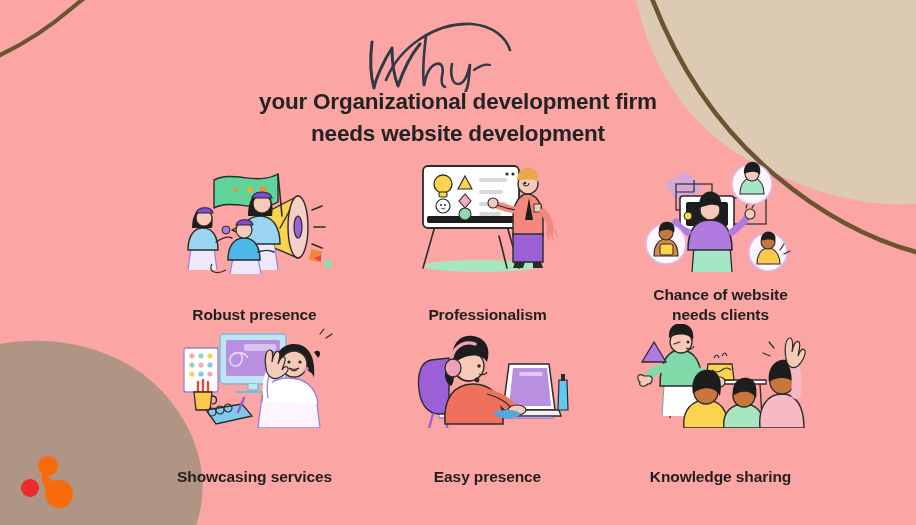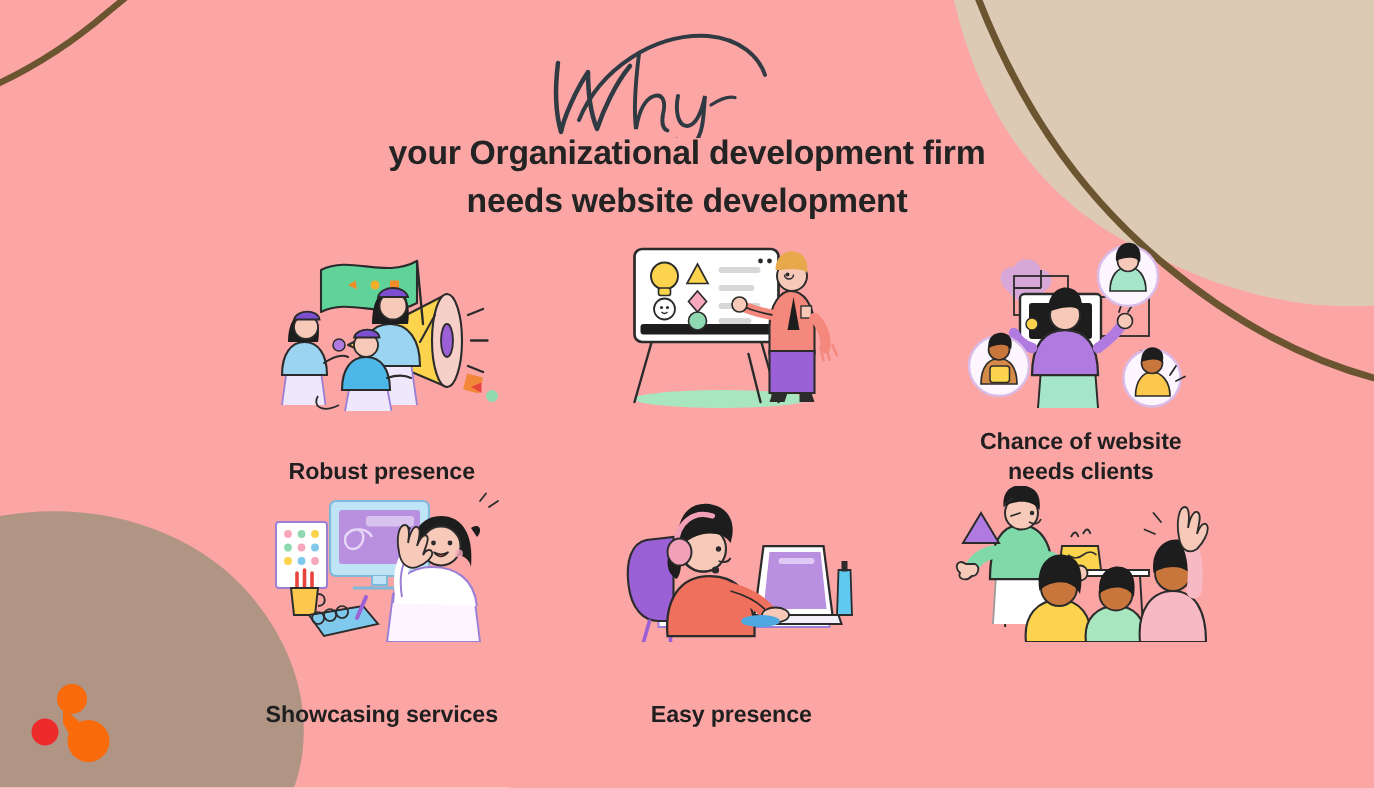--- a/index.html
+++ b/index.html
@@ -237,20 +237,21 @@
         <path d="M126,40 L122,62 L130,62 Z" fill="#1d1d1d"></path>
         <rect x="131" y="46" width="7" height="8" fill="#f7c9b8" stroke="#2b2b2b" stroke-width="0.9"></rect>
 
         <path d="M112,52 C102,50 96,48 92,46" stroke="#f4887d" stroke-width="7" stroke-linecap="round" fill="none"></path>
         <path d="M112,52 C102,50 96,48 92,46" stroke="#2b2b2b" stroke-width="1.2" fill="none"></path>
         <circle cx="90" cy="45" r="5" fill="#f7c9b8" stroke="#2b2b2b" stroke-width="1.1"></circle>
 
         <path d="M140,54 C146,60 148,68 147,74" stroke="#f4887d" stroke-width="7" stroke-linecap="round" fill="none"></path>
         <path d="M144,74 l2,8 M148,74 l2,8 M152,72 l3,7" stroke="#f4887d" stroke-width="1.6" stroke-linecap="round"></path>
       </svg>
+      <div class="card-label">Professionalism</div>
     </div>
 
     <div class="card card-row1">
       <svg class="art" viewBox="0 0 170 118">
 
         <path d="M36,36 C28,30 30,20 40,20 C44,12 56,14 58,22 C66,22 68,32 60,36 C58,46 42,46 36,36 Z" fill="#c9a8e8" opacity="0.75"></path>
 
         <path d="M58,34 L58,22 M58,34 L40,34 M112,30 L112,20 M40,78 L30,78 M124,76 L136,76" stroke="#2b2b2b" stroke-width="1.2" fill="none"></path>
         <rect x="40" y="26" width="36" height="26" fill="none" stroke="#2b2b2b" stroke-width="1.2"></rect>
         <rect x="96" y="40" width="34" height="26" fill="none" stroke="#2b2b2b" stroke-width="1.2"></rect>
@@ -412,20 +413,21 @@
         <circle cx="108" cy="72" r="11" fill="#c9763c" stroke="#2b2b2b" stroke-width="1.3"></circle>
         <path d="M97,72 C95,58 104,52 112,54 C121,56 121,66 120,74 C114,64 101,68 97,72 Z" fill="#1d1d1d"></path>
 
         <path d="M124,104 C122,82 132,70 146,70 C160,70 168,82 168,104 Z" fill="#f7b9c4" stroke="#2b2b2b" stroke-width="1.4"></path>
         <circle cx="146" cy="58" r="12" fill="#c9763c" stroke="#2b2b2b" stroke-width="1.3"></circle>
         <path d="M133,58 C131,42 141,34 151,36 C162,38 162,52 160,62 C154,50 138,54 133,58 Z" fill="#1d1d1d"></path>
         <path d="M160,70 C162,56 160,44 156,36" stroke="#f7b9c4" stroke-width="10" stroke-linecap="round" fill="none"></path>
         <path d="M150,34 C148,24 150,14 154,14 C157,14 157,22 156,28 C158,18 161,16 163,18 C165,20 163,26 162,32 C165,24 168,24 169,27 C170,31 166,38 162,42 C156,46 151,42 150,34 Z" fill="#f7c9b8" stroke="#2b2b2b" stroke-width="1.2"></path>
         <path d="M138,24 l-5,-6 M134,32 l-7,-3" stroke="#2b2b2b" stroke-width="1.2" stroke-linecap="round"></path>
       </svg>
+      <div class="card-label">Knowledge sharing</div>
     </div>
 
   </div>
 
   <svg class="logo" viewBox="0 0 62 58">
     <circle cx="12" cy="36" r="9" fill="#ed2b2b"></circle>
     <circle cx="30" cy="14" r="10" fill="#f96a0a"></circle>
     <circle cx="41" cy="42" r="14" fill="#f96a0a"></circle>
     <path d="M24,20 L36,30 L46,42 L34,48 L24,30 Z" fill="#f96a0a"></path>
   </svg>

